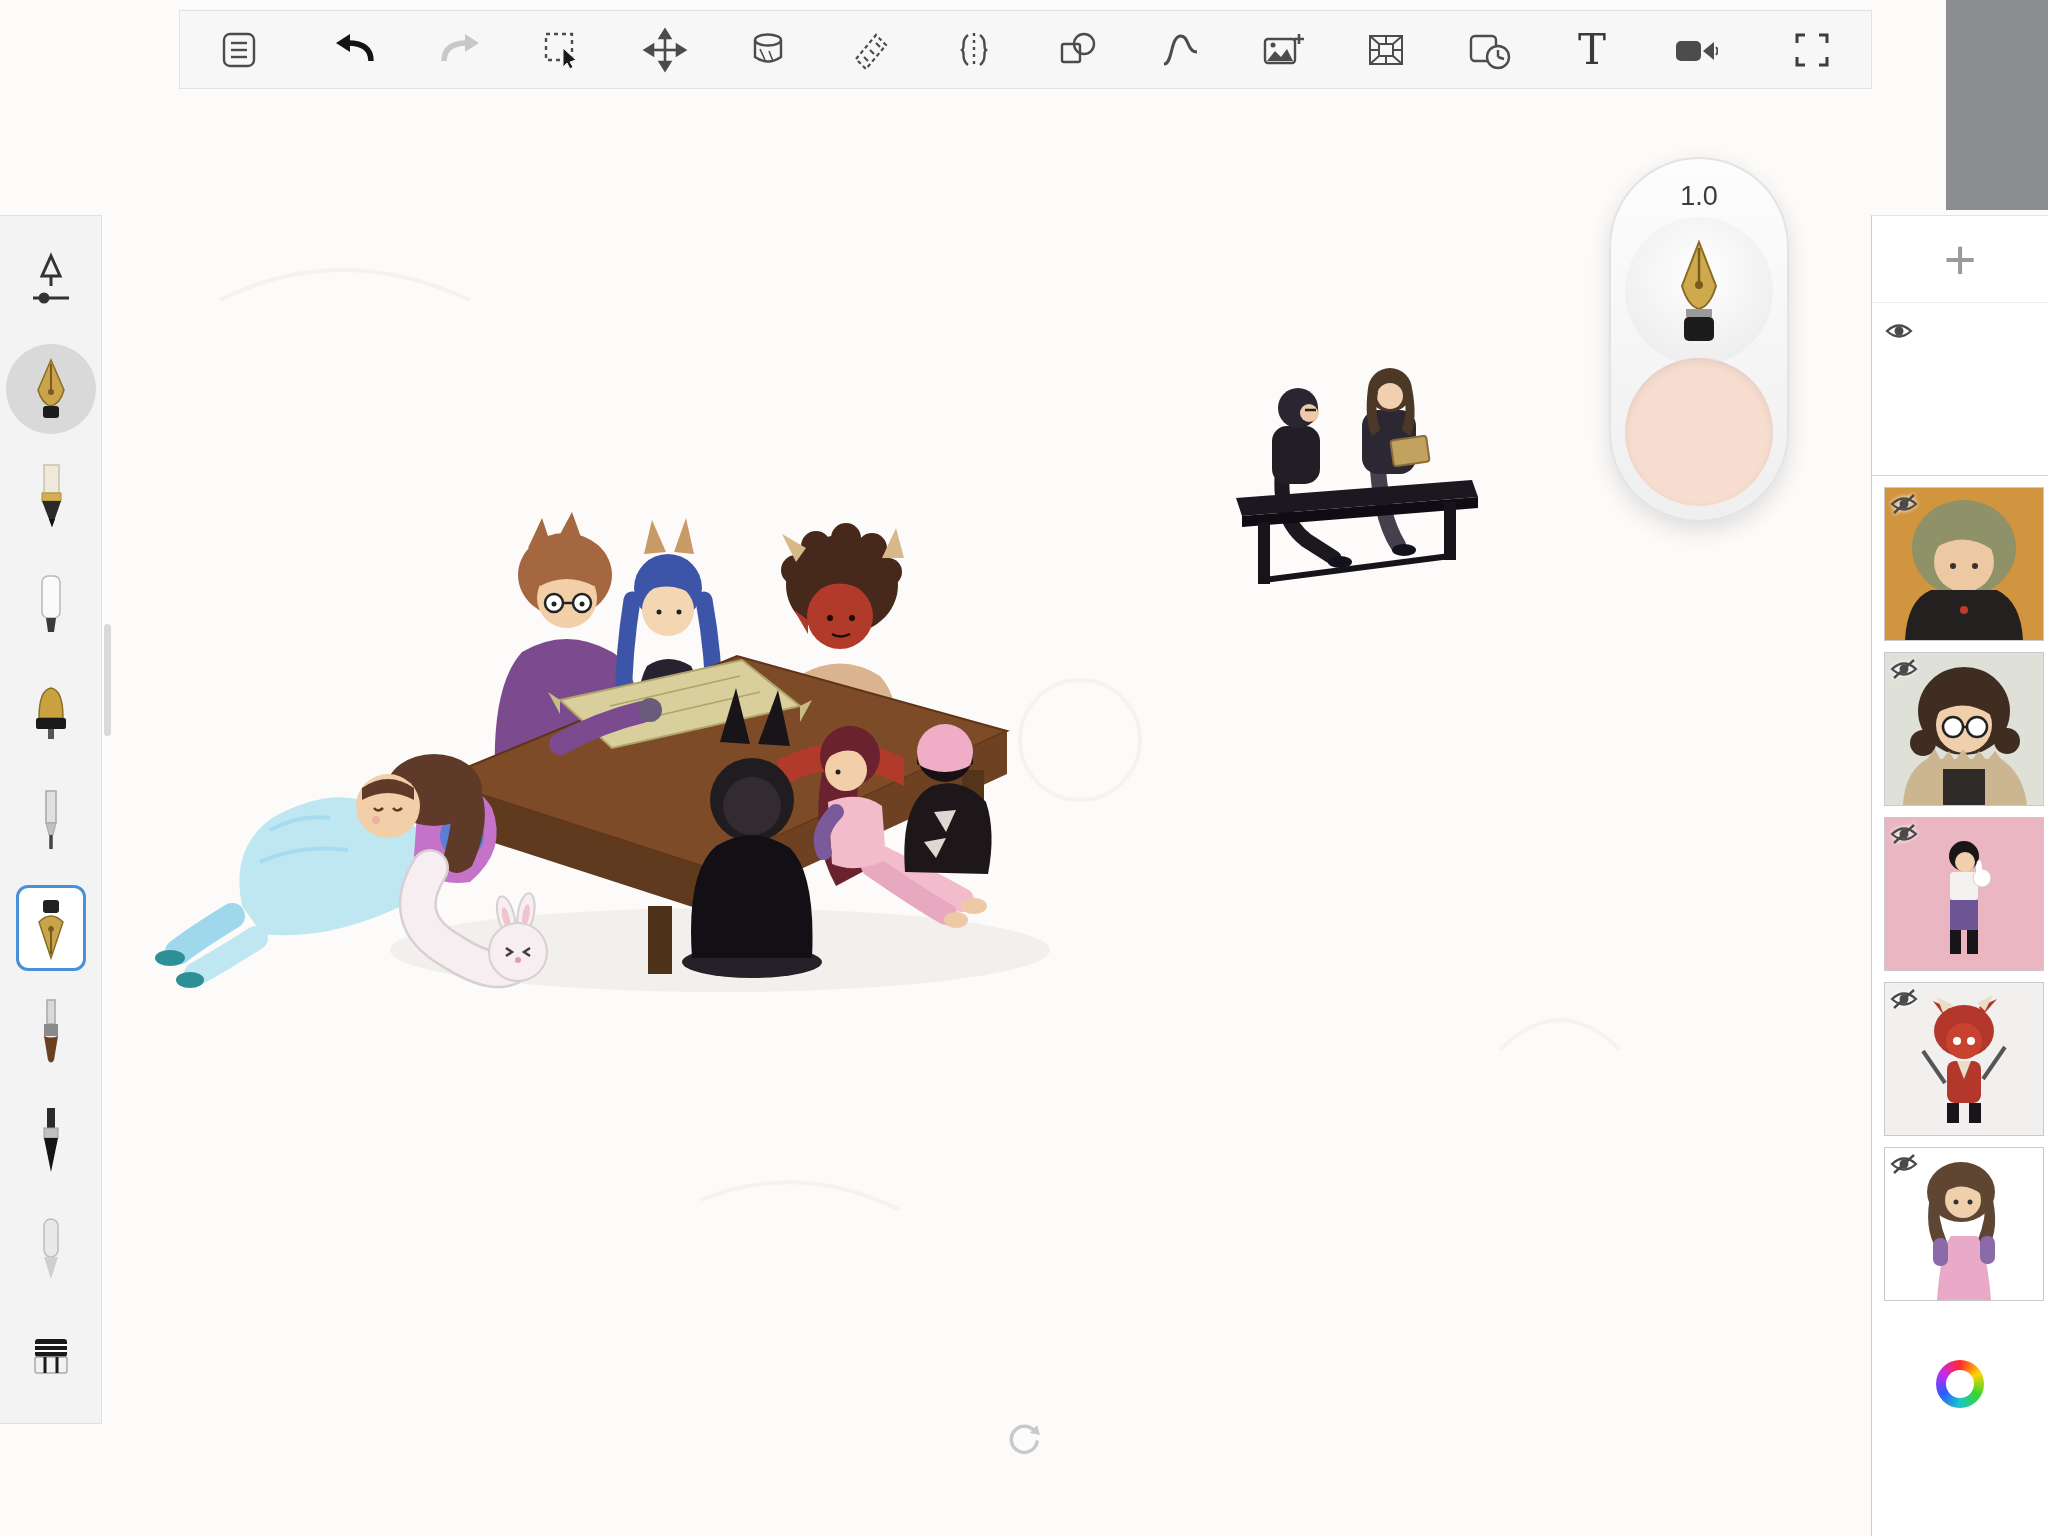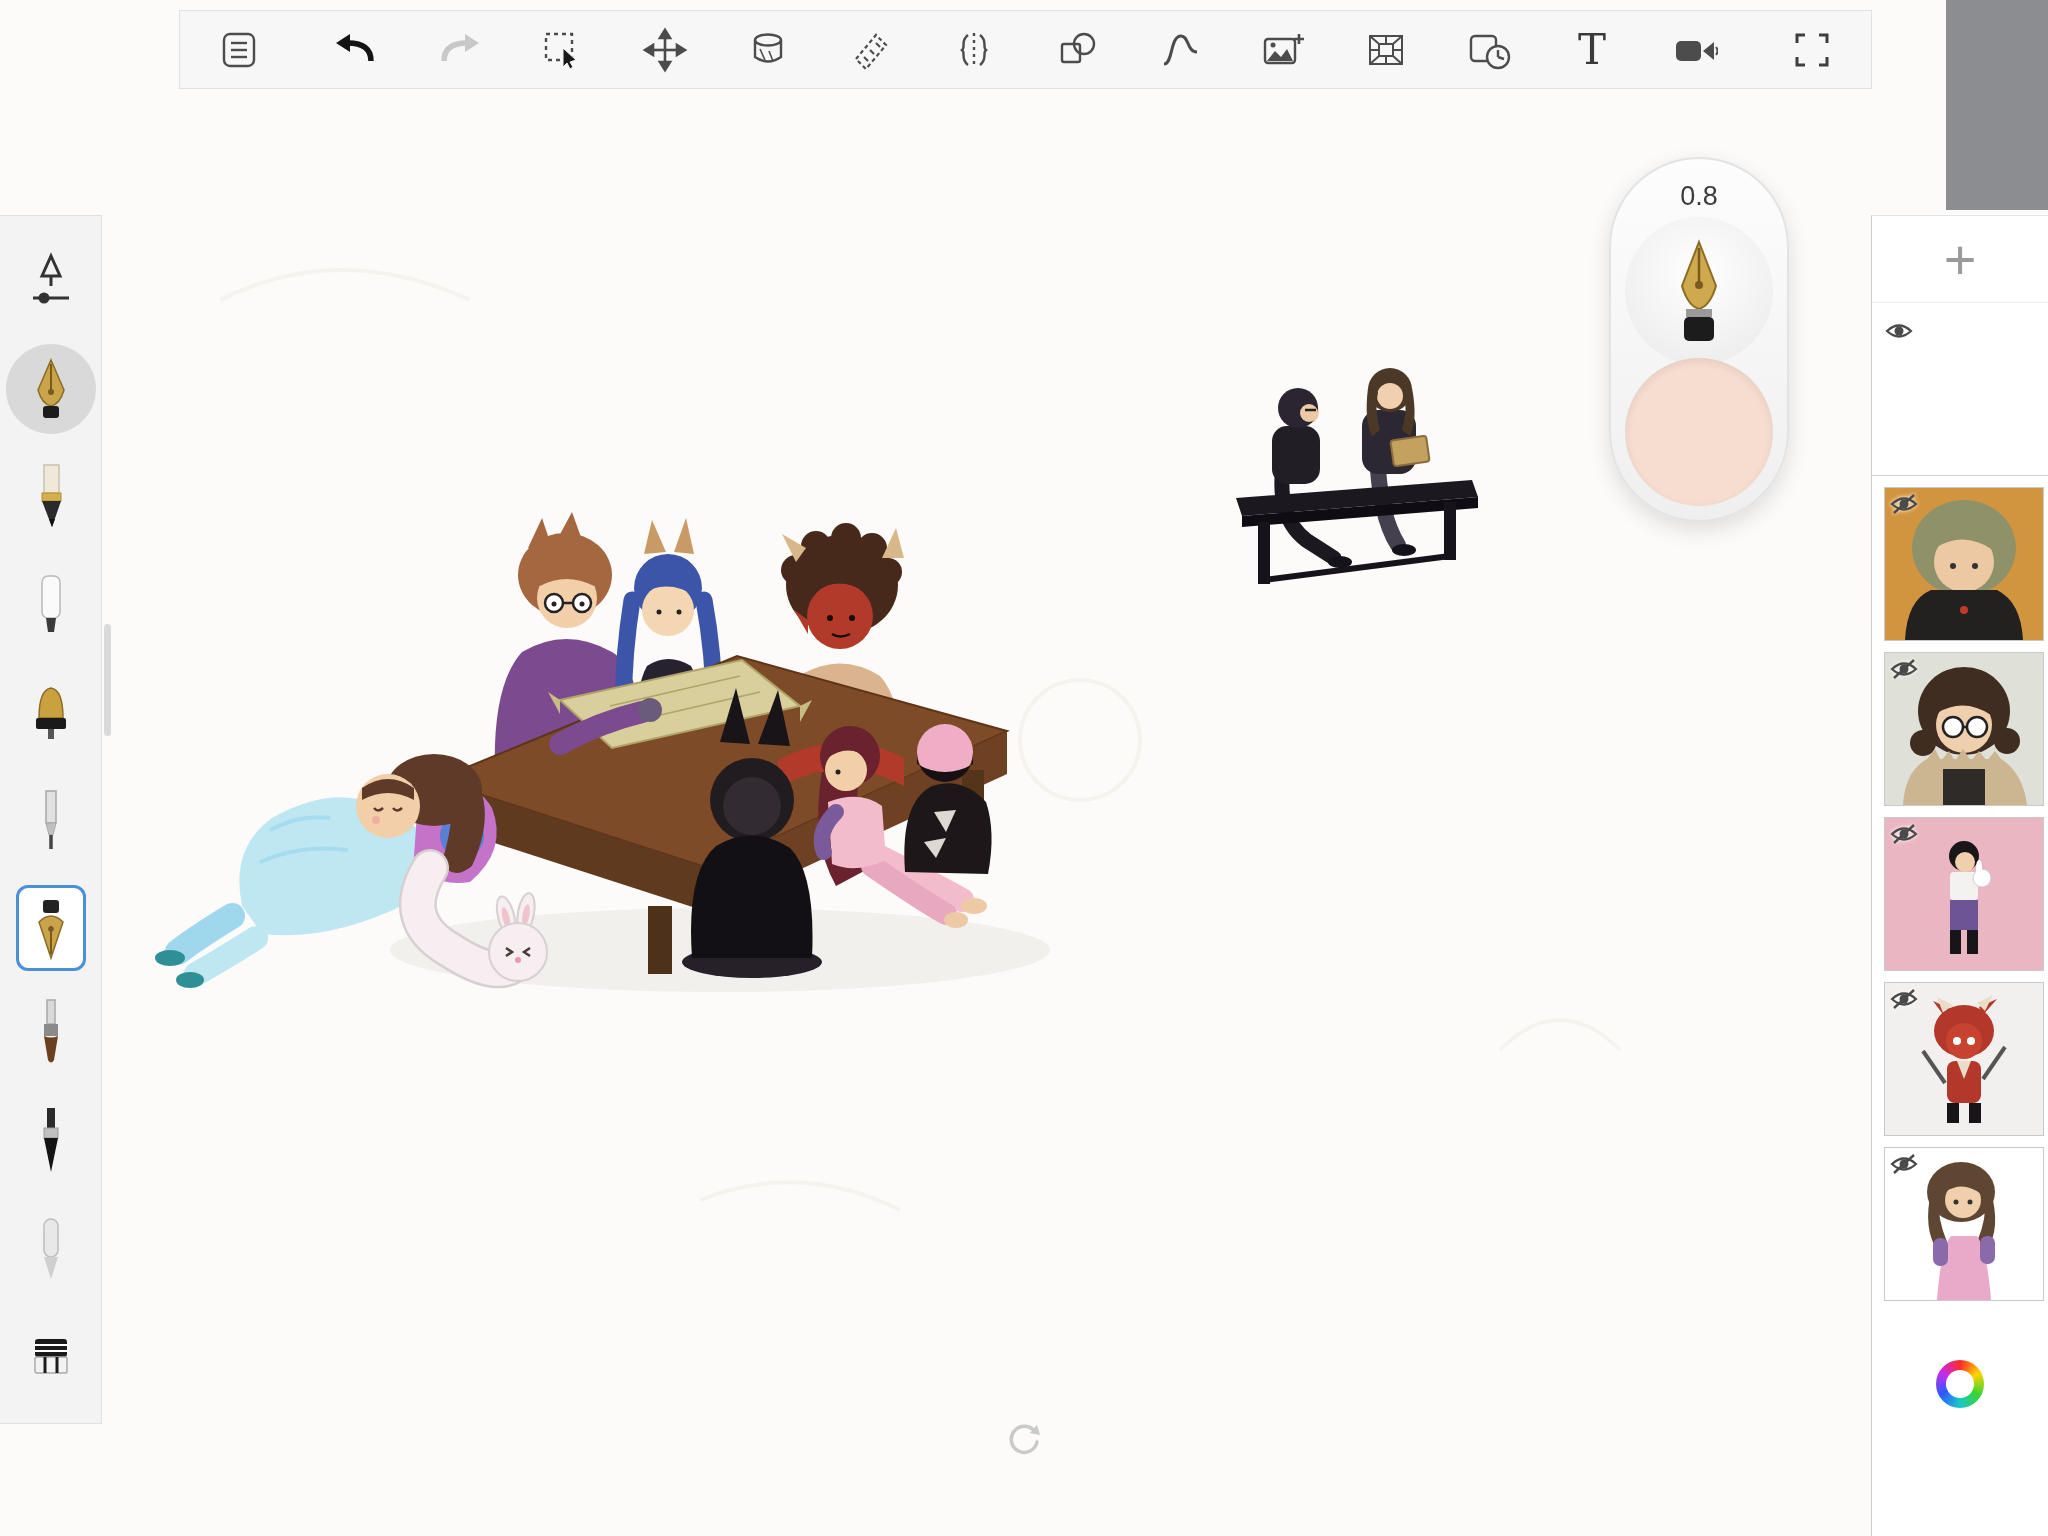--- a/index.html
+++ b/index.html
@@ -436,21 +436,21 @@
         <line x1="12" y1="24" x2="44" y2="24" stroke="#fff" stroke-width="2"></line>
         <rect x="12" y="30" width="32" height="16" rx="2" fill="#f2f2f2" stroke="#aaa" stroke-width="1.5"></rect>
         <line x1="22" y1="30" x2="22" y2="46" stroke="#1a1a1a" stroke-width="3"></line>
         <line x1="34" y1="30" x2="34" y2="46" stroke="#1a1a1a" stroke-width="3"></line>
       </svg>
     </div>
   </div>
   <div id="canvas-scrollbar"></div>
 
   <div id="hud">
-    <div id="hud-size">0.8</div>
+    <div id="hud-size">1.0</div>
     <div id="hud-nib">
       <svg width="60" height="110" viewBox="0 0 60 110">
         <path d="M30,6 L47,50 Q41,70 30,73 Q19,70 13,50 Z" fill="#cfa94e" stroke="#8a6d22" stroke-width="2"></path>
         <line x1="30" y1="12" x2="30" y2="46" stroke="#7a5a1f" stroke-width="2.5"></line>
         <circle cx="30" cy="49" r="4" fill="#7a5a1f"></circle>
         <rect x="17" y="73" width="26" height="8" fill="#9a9a9a"></rect>
         <rect x="15" y="81" width="30" height="24" rx="5" fill="#1c1c1c"></rect>
       </svg>
     </div>
     <div id="hud-color"></div>

